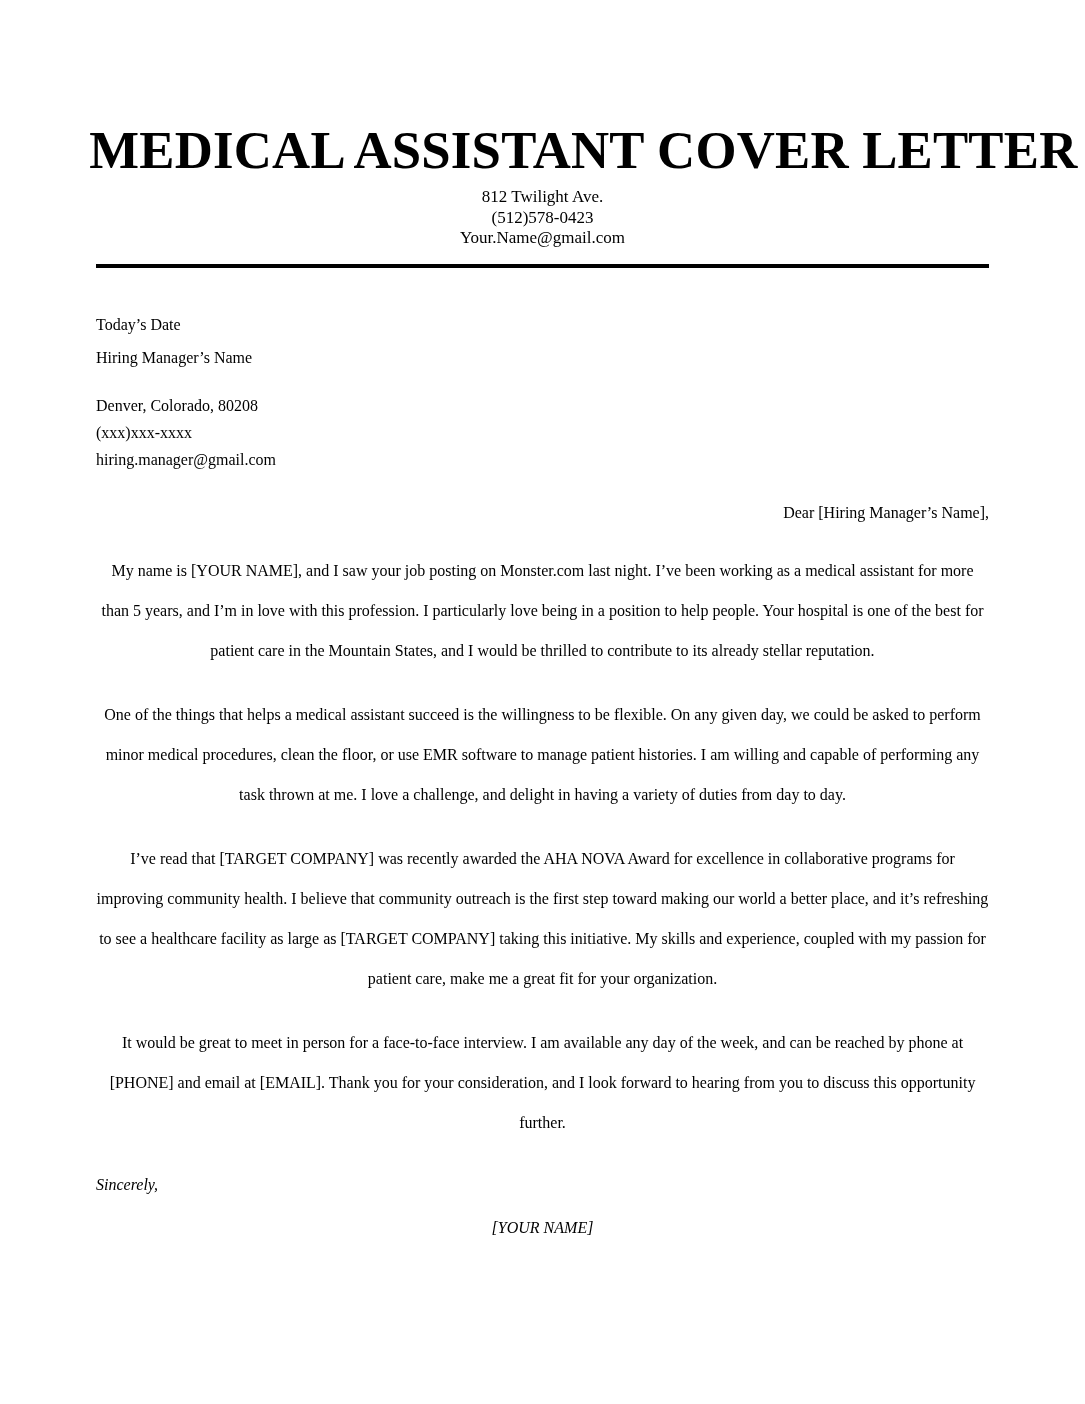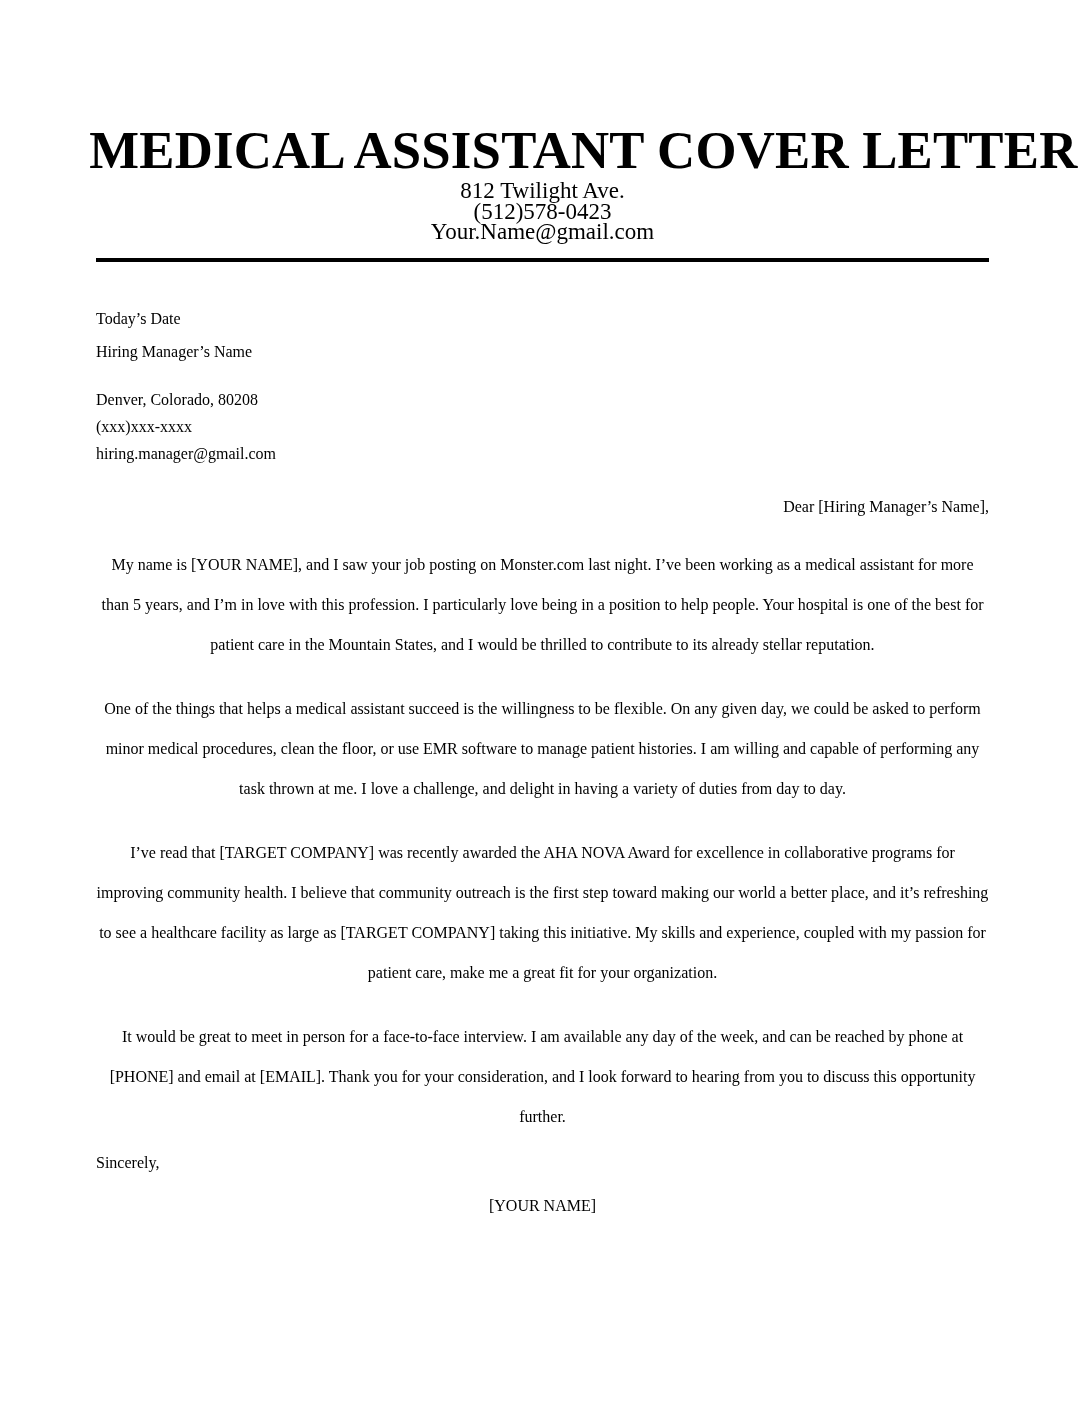--- a/index.html
+++ b/index.html
@@ -45,22 +45,22 @@
     letter-spacing: 0.2px;
     text-align: center;
     margin: 0;
     white-space: nowrap;
     transform: scaleX(1.015);
     transform-origin: center top;
   }
 
   .contact-block {
     text-align: center;
-    margin-top: 4px;
-    font-size: 23px;
+    margin-top: 10px;
+    font-size: 17px;
     line-height: 20.5px;
   }
   .contact-line {
     display: block;
     white-space: nowrap;
   }
 
   .header-rule {
     margin-top: 15px;
     width: 893px;
@@ -99,22 +99,23 @@
     text-align: right;
   }
 
   .body-paragraph {
     margin-top: 24px;
     text-align: center;
     line-height: 40px;
   }
 
   .closing {
-    margin-top: 12px;
+    margin-top: 28px;
     line-height: 28px;
+    font-style: italic;
   }
   .closing .line {
     display: block;
     white-space: nowrap;
   }
   .closing .signature-name {
     margin-top: 15px;
     text-align: center;
   }
 </style>

